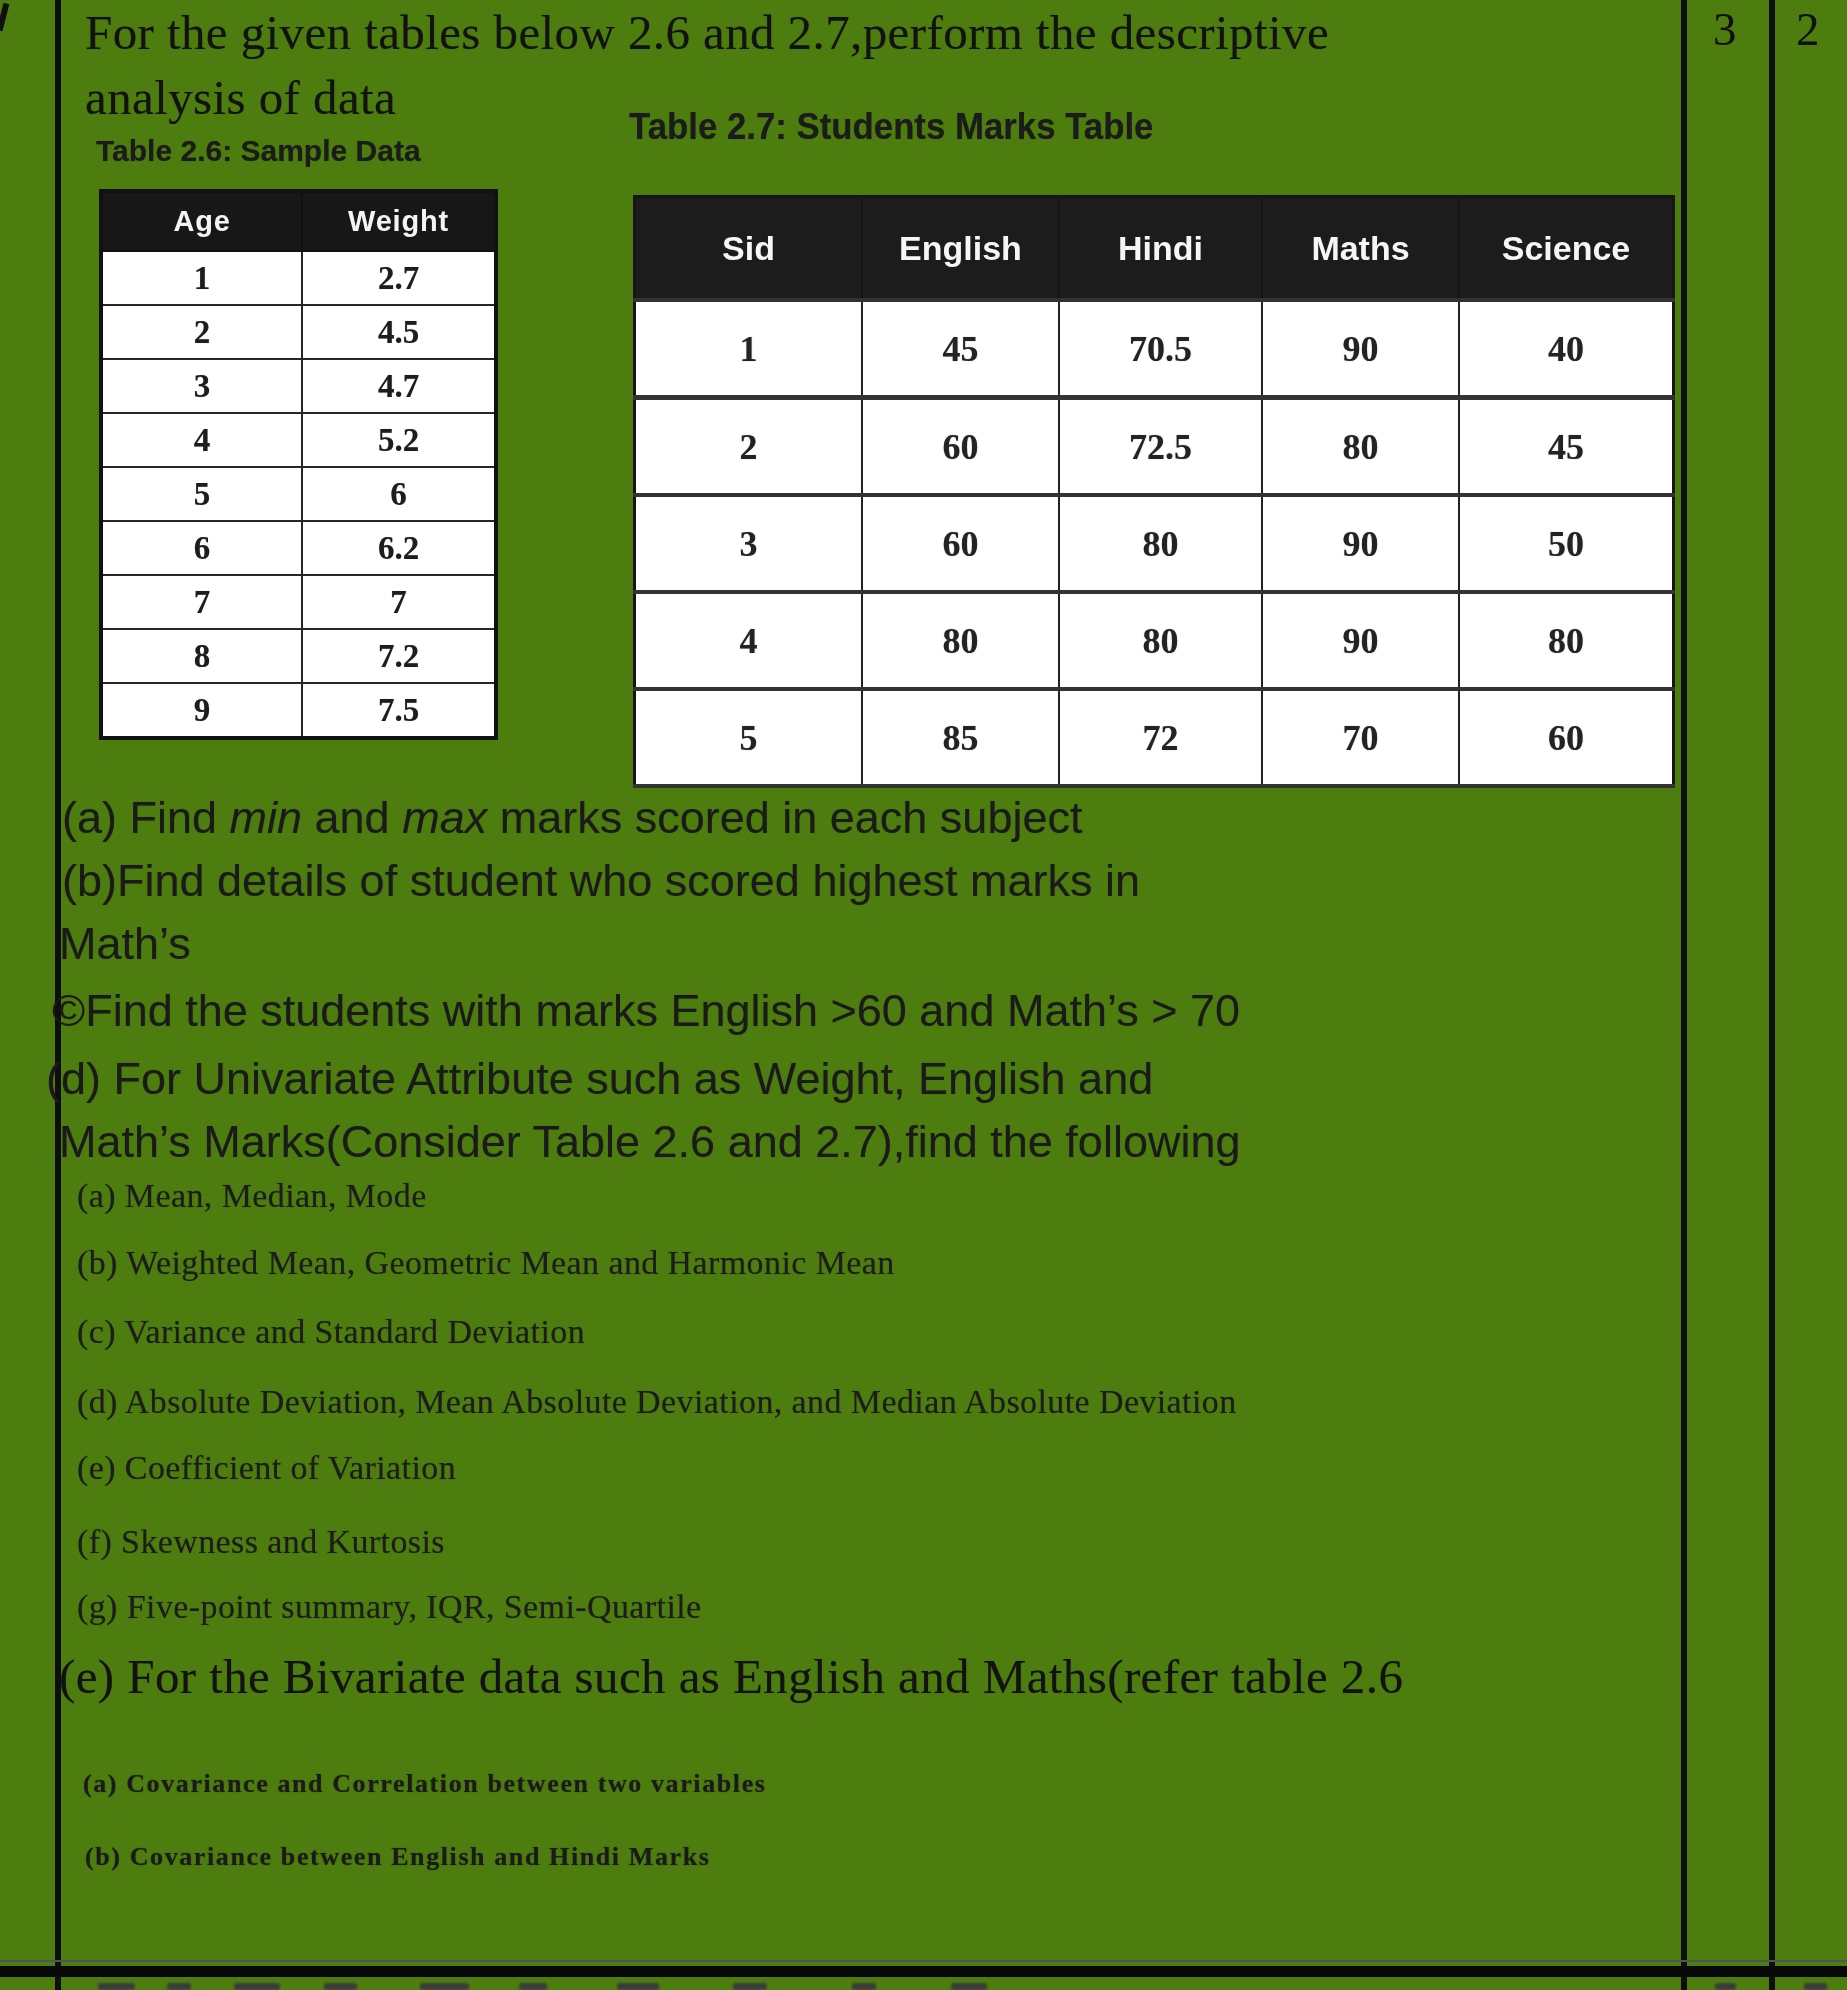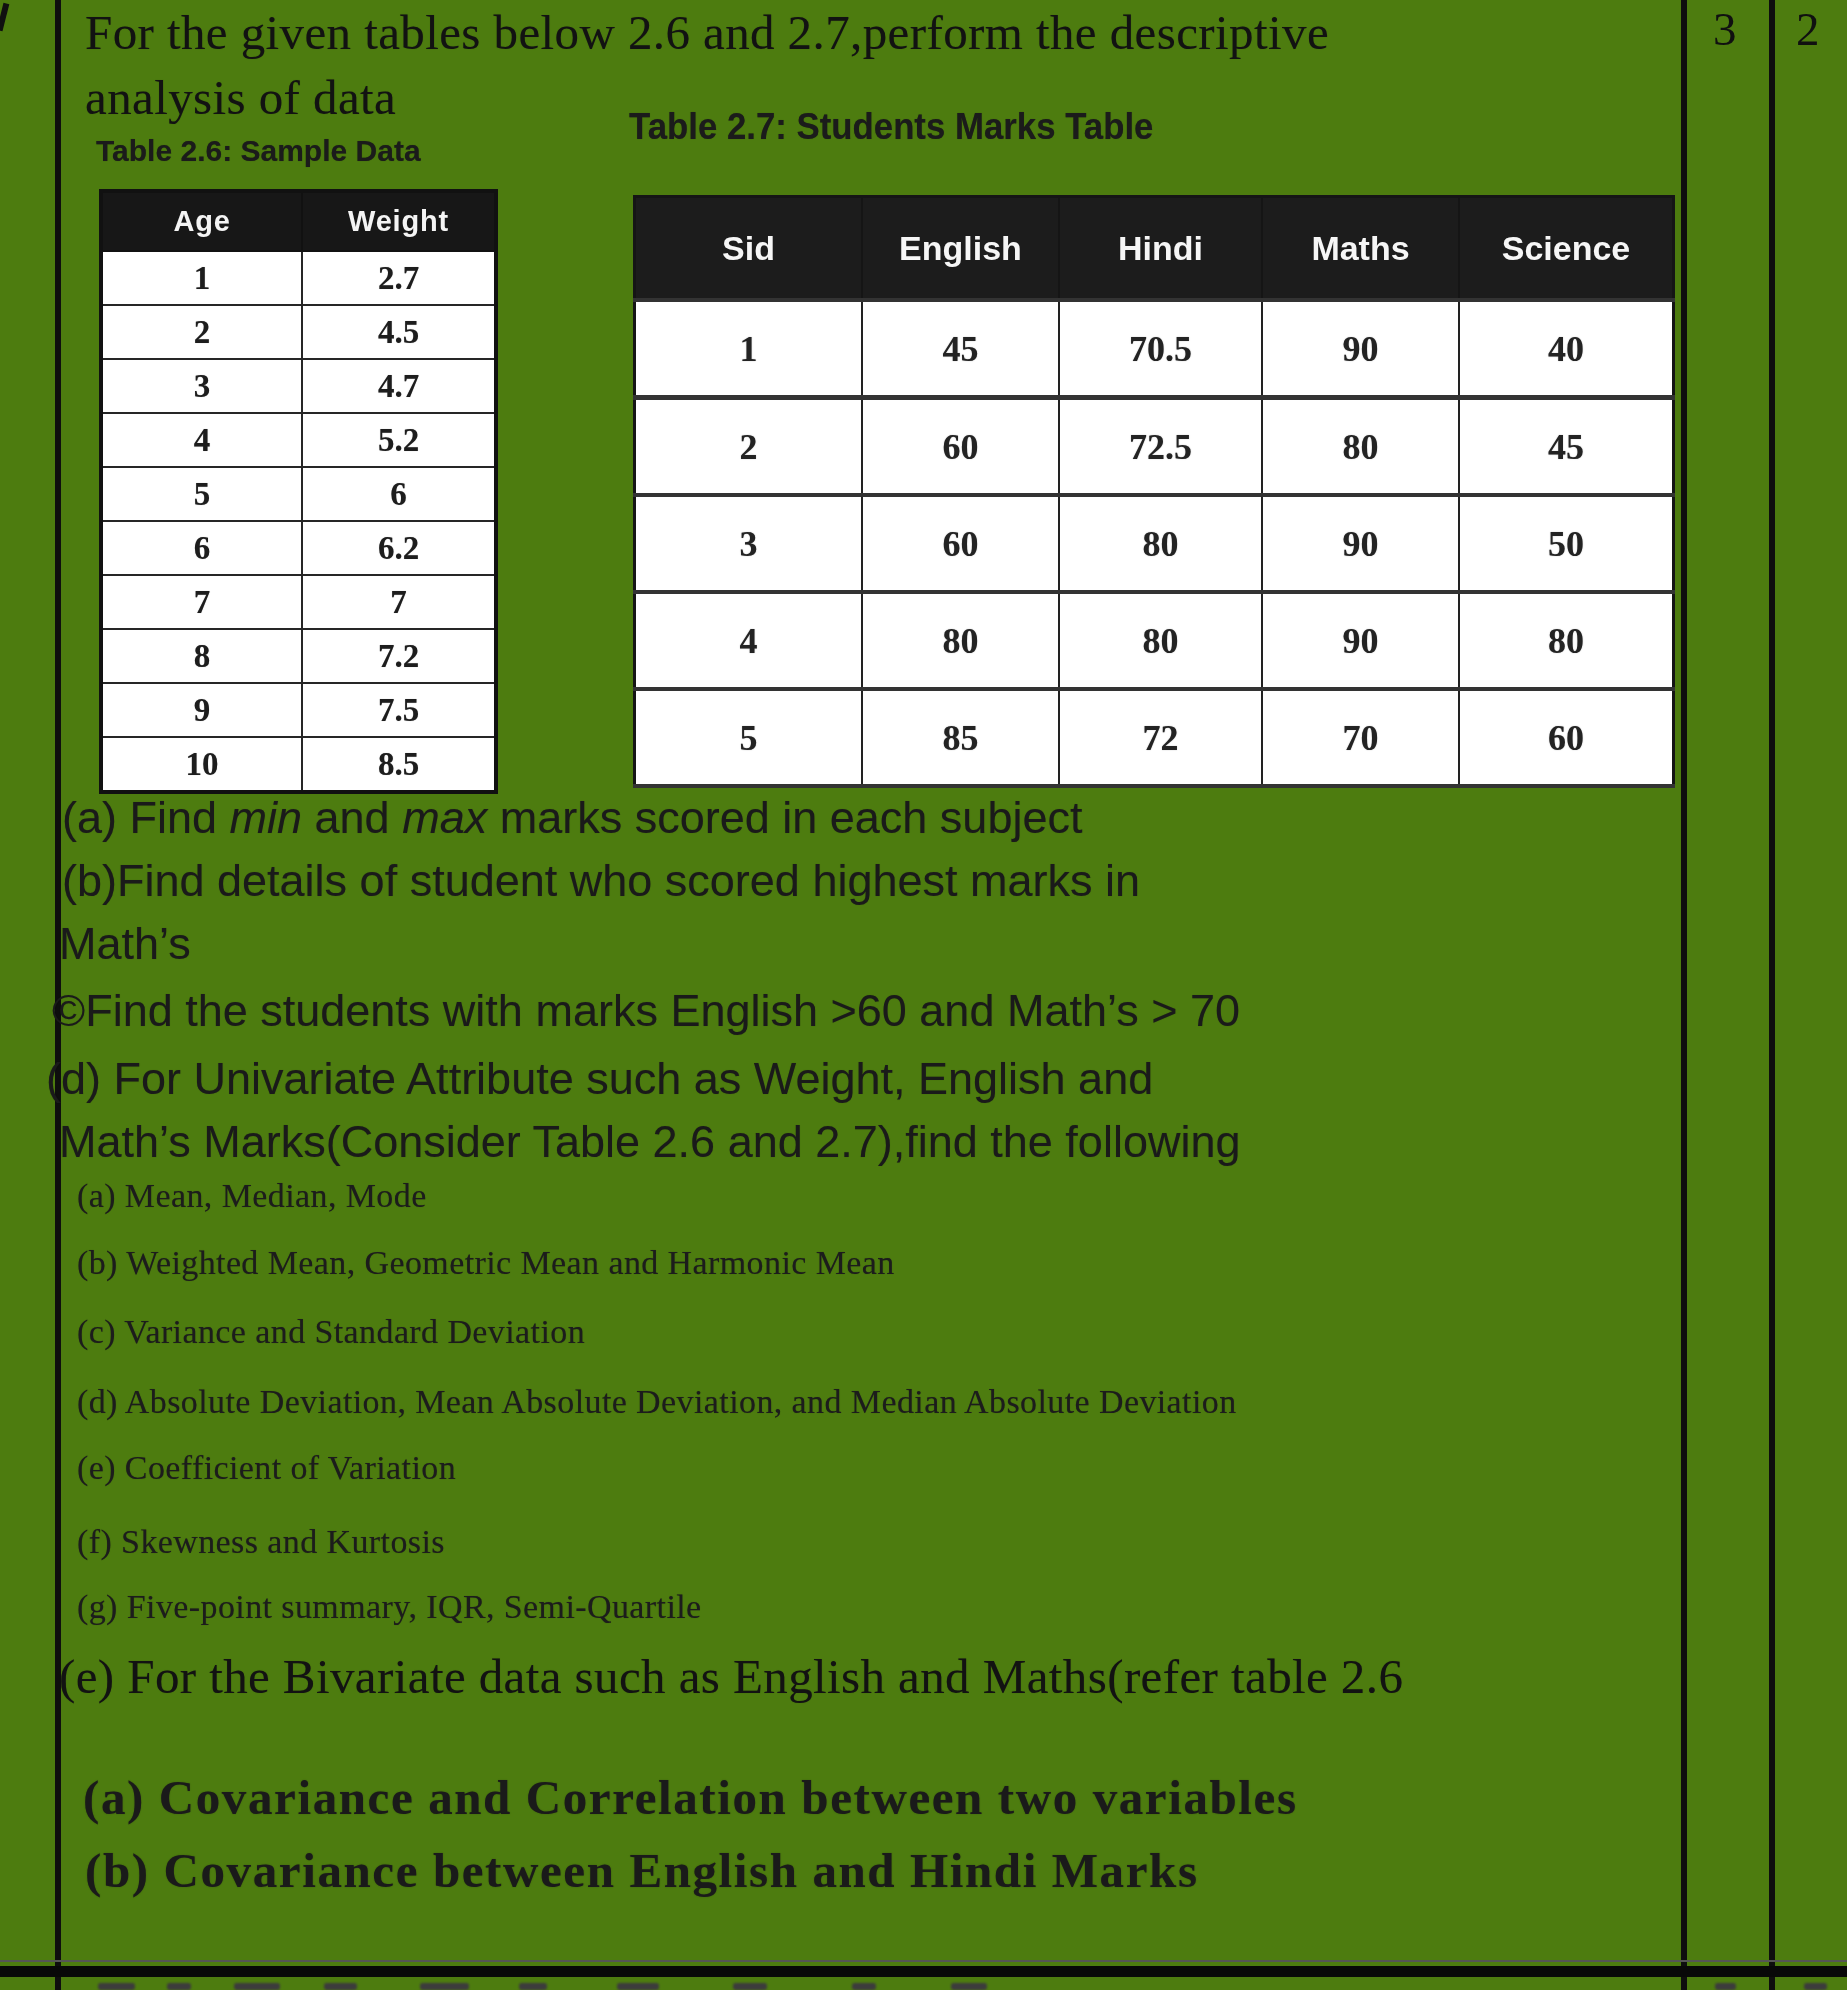--- a/index.html
+++ b/index.html
@@ -33,21 +33,21 @@
     position:absolute;left:77px;
     font-family:"Liberation Serif",serif;
     font-size:34px;color:#1c1c1c;
     letter-spacing:0.4px;
     text-shadow:0 0 0.8px rgba(20,20,20,.4);
     white-space:nowrap;
   }
   .cov-item{
     position:absolute;
     font-family:"Liberation Serif",serif;
-    font-weight:700;font-size:49px;color:#1a1a1a;
+    font-weight:700;font-size:26px;color:#1a1a1a;
     letter-spacing:1.6px;
     text-shadow:0 0 1.2px rgba(20,20,20,.45);
     white-space:nowrap;
   }
   .caption{
     position:absolute;
     font-family:"Liberation Sans",sans-serif;
     font-weight:700;color:#1b1b1b;
     white-space:nowrap;
     text-shadow:0 0 0.8px rgba(0,0,0,.4);
@@ -148,24 +148,20 @@
           <td>7</td>
           <td>7</td>
         </tr>
         <tr>
           <td>8</td>
           <td>7.2</td>
         </tr>
         <tr>
           <td>9</td>
           <td>7.5</td>
-        </tr>
-        <tr>
-          <td>10</td>
-          <td>8.5</td>
         </tr>
       </tbody>
   </table>
 
   <table id="t27" class="scan">
     <thead>
         <tr id="t27-head">
           <th style="width: 225px;">Sid</th>
           <th style="width: 195px;">English</th>
           <th style="width: 201px;">Hindi</th>

